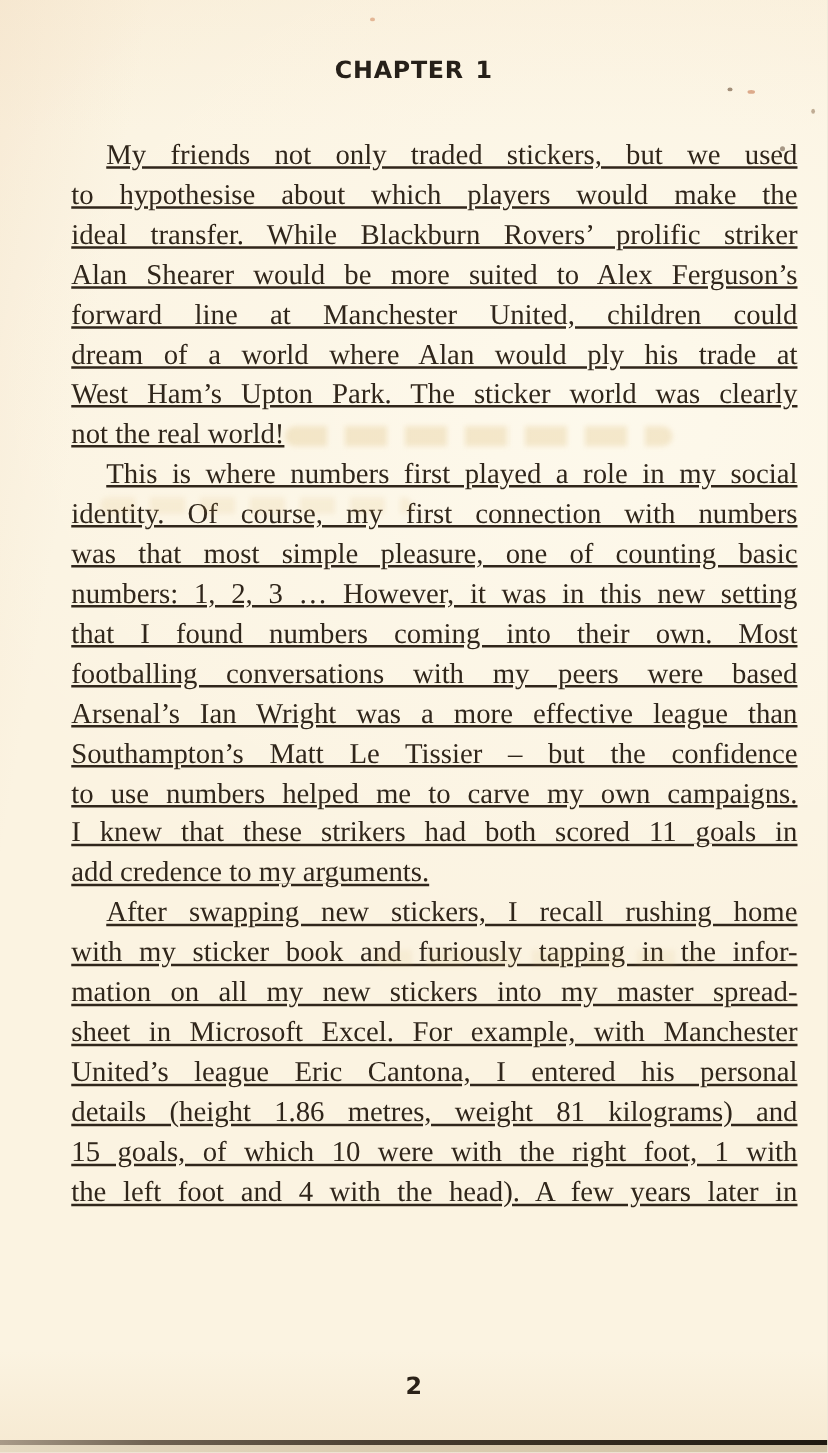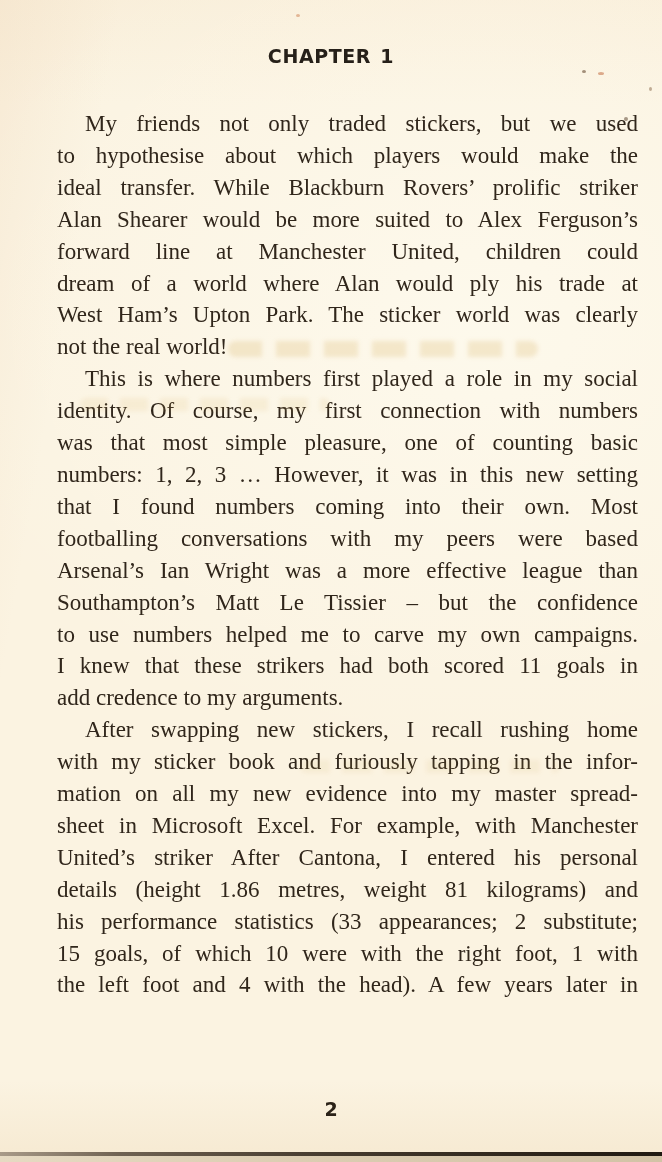--- a/index.html
+++ b/index.html
@@ -39,20 +39,21 @@
     left: 57px;
     width: 581px;
     font-family: "Liberation Serif", serif;
     font-size: 23px;
     line-height: 31.9px;
     color: #30261b;
   }
   .para {
     margin: 0;
     padding: 0;
+    text-decoration: underline;
   }
   .line {
     display: block;
     text-align: justify;
     text-align-last: justify;
   }
   .line.indent {
     text-indent: 28px;
   }
   .line.end {
@@ -151,25 +152,24 @@
       <span class="line">Arsenal’s Ian Wright was a more effective league than</span>
       <span class="line">Southampton’s Matt Le Tissier – but the confidence</span>
       <span class="line">to use numbers helped me to carve my own campaigns.</span>
       <span class="line">I knew that these strikers had both scored 11 goals in</span>
       <span class="line end">add credence to my arguments.</span>
     </p>
 
     <p class="para">
       <span class="line indent">After swapping new stickers, I recall rushing home</span>
       <span class="line">with my sticker book and furiously tapping in the infor-</span>
-      <span class="line">mation on all my new evidence into my master spread-</span>
+      <span class="line">mation on all my new stickers into my master spread-</span>
       <span class="line">sheet in Microsoft Excel. For example, with Manchester</span>
-      <span class="line">United’s striker After Cantona, I entered his personal</span>
+      <span class="line">United’s league Eric Cantona, I entered his personal</span>
       <span class="line">details (height 1.86 metres, weight 81 kilograms) and</span>
-      <span class="line">his performance statistics (33 appearances; 2 substitute;</span>
       <span class="line">15 goals, of which 10 were with the right foot, 1 with</span>
       <span class="line">the left foot and 4 with the head). A few years later in</span>
     </p>
 
   </main>
 
   <div class="ghost ghost-1"></div>
   <div class="ghost ghost-2"></div>
   <div class="ghost ghost-3"></div>
 

